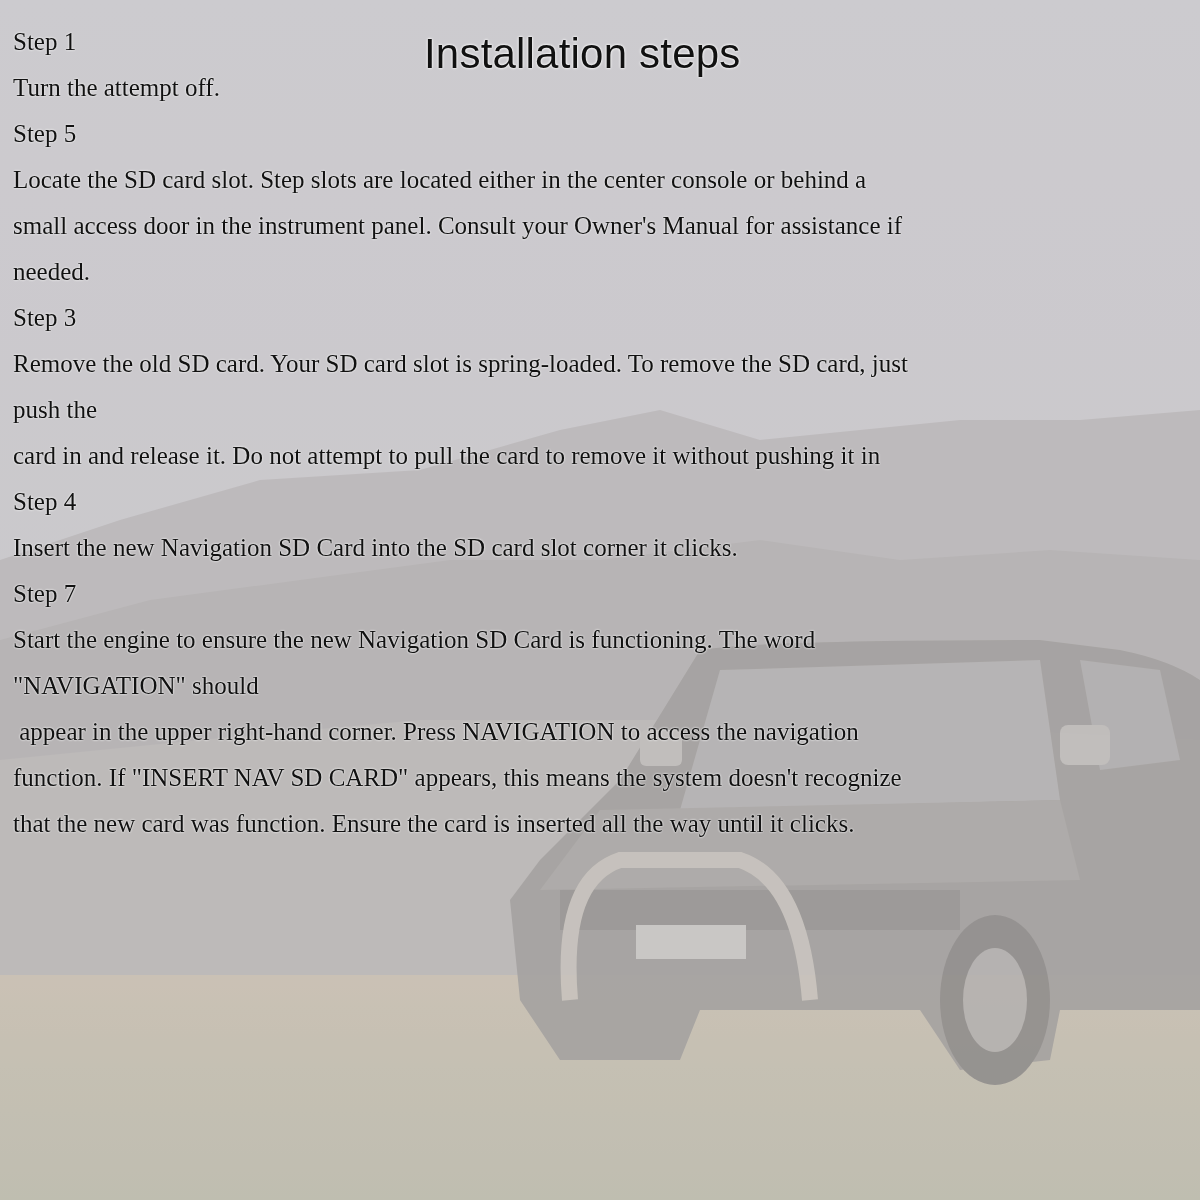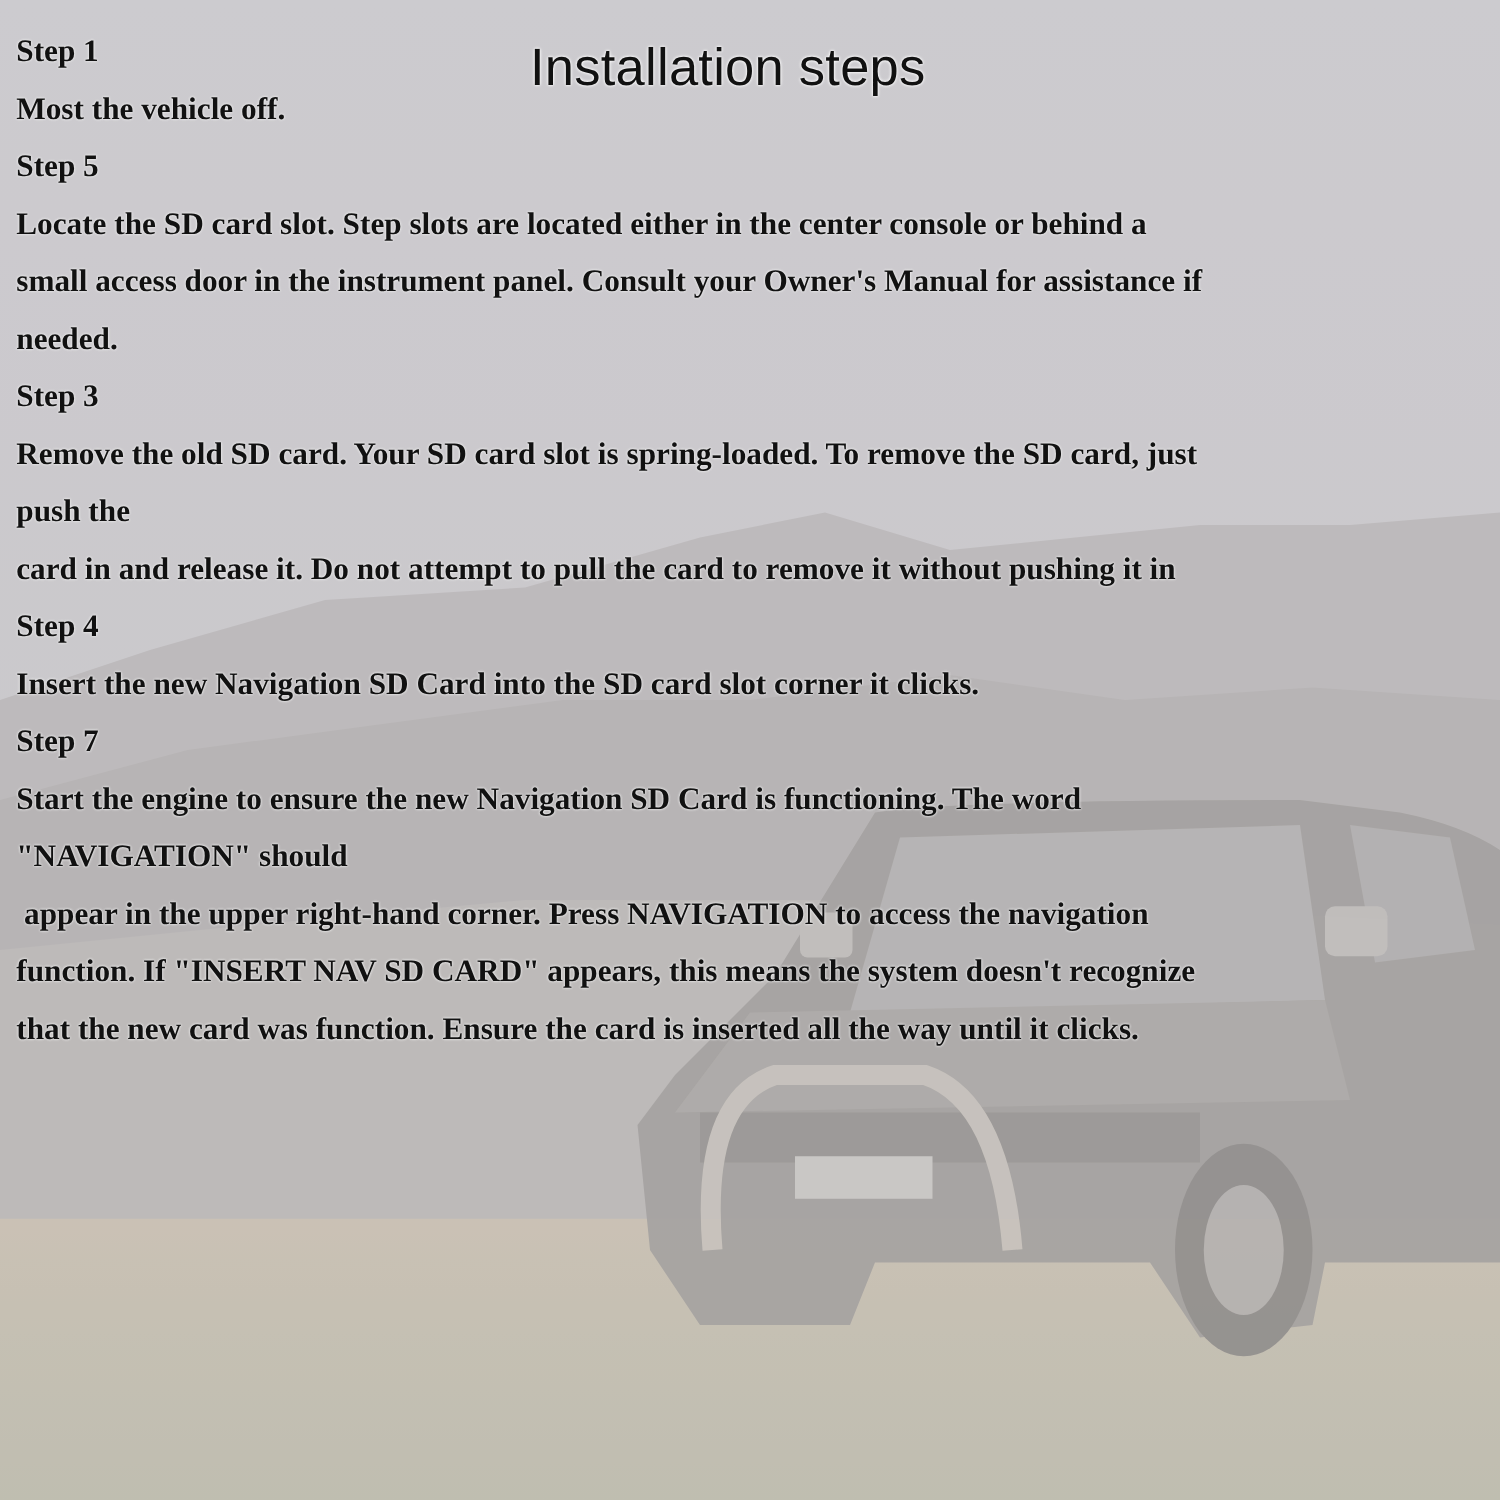--- a/index.html
+++ b/index.html
@@ -15,21 +15,21 @@
     position: absolute; left: 424px; top: 30px;
     font-family: Liberation Sans, sans-serif;
     font-size: 42px; color: #111; letter-spacing: 0.2px;
     text-shadow: 0 0 2px #fff, 0 0 3px #fff;
   }
   .lines {
     position: absolute; left: 13px; top: 22px; width: 1185px;
   }
   .line {
     height: 46px; line-height: 40px; white-space: nowrap;
-    font-size: 25px; font-weight: bold; color: #111;
+    font-size: 25px; font-weight: normal; color: #111;
     text-shadow: 0 0 2px #eee, 0 0 2px #eee;
   }
   .step-heading { }
 </style>
 </head>
 <body>
 
 <div class="bg">
   <svg viewBox="0 0 1200 1200" xmlns="http://www.w3.org/2000/svg">
     <defs>
@@ -76,21 +76,21 @@
     <rect x="0" y="0" width="1200" height="1200" fill="#d0cfd2" opacity="0.35"></rect>
   </svg>
 </div>
 
 <div class="content">
   <div class="title">Installation steps</div>
 
   <div class="lines">
 
     <div class="line step-heading">Step 1</div>
-    <div class="line">Most the vehicle off.</div>
+    <div class="line">Turn the attempt off.</div>
 
     <div class="line step-heading">Step 5</div>
     <div class="line">Locate the SD card slot. Step slots are located either in the center console or behind a</div>
     <div class="line">small access door in the instrument panel. Consult your Owner's Manual for assistance if</div>
     <div class="line">needed.</div>
 
     <div class="line step-heading">Step 3</div>
     <div class="line">Remove the old SD card. Your SD card slot is spring-loaded. To remove the SD card, just</div>
     <div class="line">push the</div>
     <div class="line">card in and release it. Do not attempt to pull the card to remove it without pushing it in</div>

